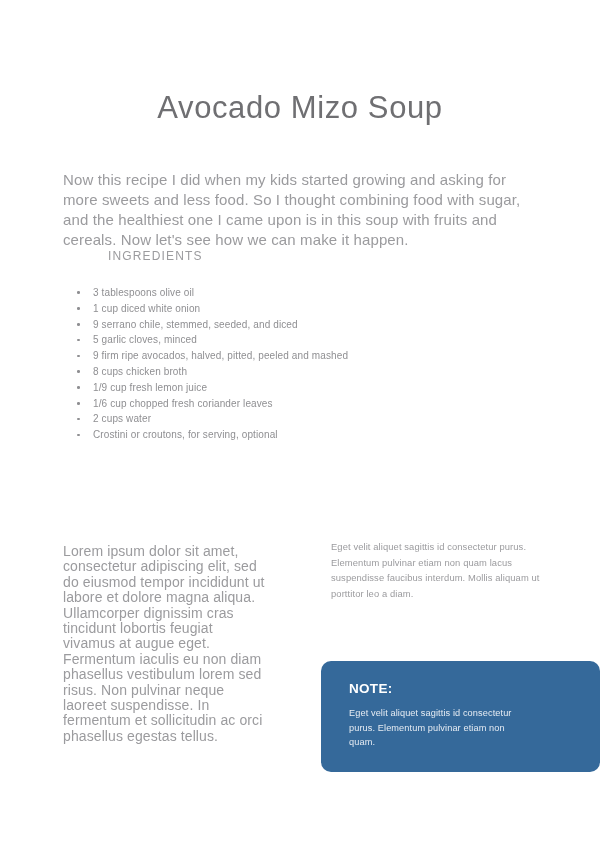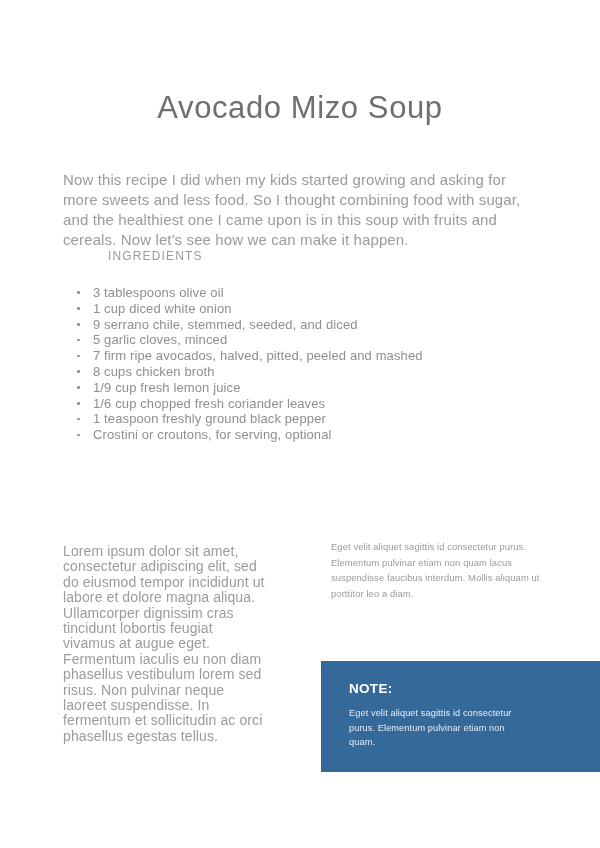--- a/index.html
+++ b/index.html
@@ -68,21 +68,21 @@
     left: 63px;
     top: 285px;
     width: 470px;
     margin: 0;
     padding: 0;
     list-style: none;
   }
   .ingredients li {
     position: relative;
     padding-left: 30px;
-    font-size: 13px;
+    font-size: 10px;
     line-height: 15.8px;
     color: #8f8f92;
     letter-spacing: 0.12px;
   }
   .ingredients li .bullet {
     position: absolute;
     left: 14px;
     top: 6.4px;
     width: 2.6px;
     height: 2.6px;
@@ -115,20 +115,21 @@
   
   .note-box {
     position: absolute;
     left: 321px;
     top: 661px;
     width: 279px;
     height: 111px;
     background: #35699a;
     box-sizing: border-box;
     padding: 20px 30px 0 28px;
+    border-radius: 10px;
   }
   .note-title {
     font-size: 13.5px;
     font-weight: 700;
     color: #ffffff;
     letter-spacing: 0.3px;
     margin: 0 0 9px 0;
     line-height: 16px;
   }
   .note-body {
@@ -148,25 +149,25 @@
 
   <p class="intro">Now this recipe I did when my kids started growing and asking for more sweets and less food. So I thought combining food with sugar, and the healthiest one I came upon is in this soup with fruits and cereals. Now let's see how we can make it happen.</p>
 
   <div class="section-heading">INGREDIENTS</div>
 
   <ul class="ingredients">
     <li><span class="bullet"></span><span>3 tablespoons olive oil</span></li>
     <li><span class="bullet"></span><span>1 cup diced white onion</span></li>
     <li><span class="bullet"></span><span>9 serrano chile, stemmed, seeded, and diced</span></li>
     <li><span class="bullet"></span><span>5 garlic cloves, minced</span></li>
-    <li><span class="bullet"></span><span>7 firm ripe avocados, halved, pitted, peeled and mashed</span></li>
+    <li><span class="bullet"></span><span>9 firm ripe avocados, halved, pitted, peeled and mashed</span></li>
     <li><span class="bullet"></span><span>8 cups chicken broth</span></li>
     <li><span class="bullet"></span><span>1/9 cup fresh lemon juice</span></li>
     <li><span class="bullet"></span><span>1/6 cup chopped fresh coriander leaves</span></li>
-    <li><span class="bullet"></span><span>1 teaspoon freshly ground black pepper</span></li>
+    <li><span class="bullet"></span><span>2 cups water</span></li>
     <li><span class="bullet"></span><span>Crostini or croutons, for serving, optional</span></li>
   </ul>
 
   <p class="col-left">Lorem ipsum dolor sit amet, consectetur adipiscing elit, sed do eiusmod tempor incididunt ut labore et dolore magna aliqua. Ullamcorper dignissim cras tincidunt lobortis feugiat vivamus at augue eget. Fermentum iaculis eu non diam phasellus vestibulum lorem sed risus. Non pulvinar neque laoreet suspendisse.  In fermentum et sollicitudin ac orci phasellus egestas tellus.</p>
 
   <p class="col-right">Eget velit aliquet sagittis id consectetur purus. Elementum pulvinar etiam non quam lacus suspendisse faucibus interdum. Mollis aliquam ut porttitor leo a diam.</p>
 
   <div class="note-box">
     <div class="note-title">NOTE:</div>
     <div class="note-body">Eget velit aliquet sagittis id consectetur purus. Elementum pulvinar etiam non quam.</div>

